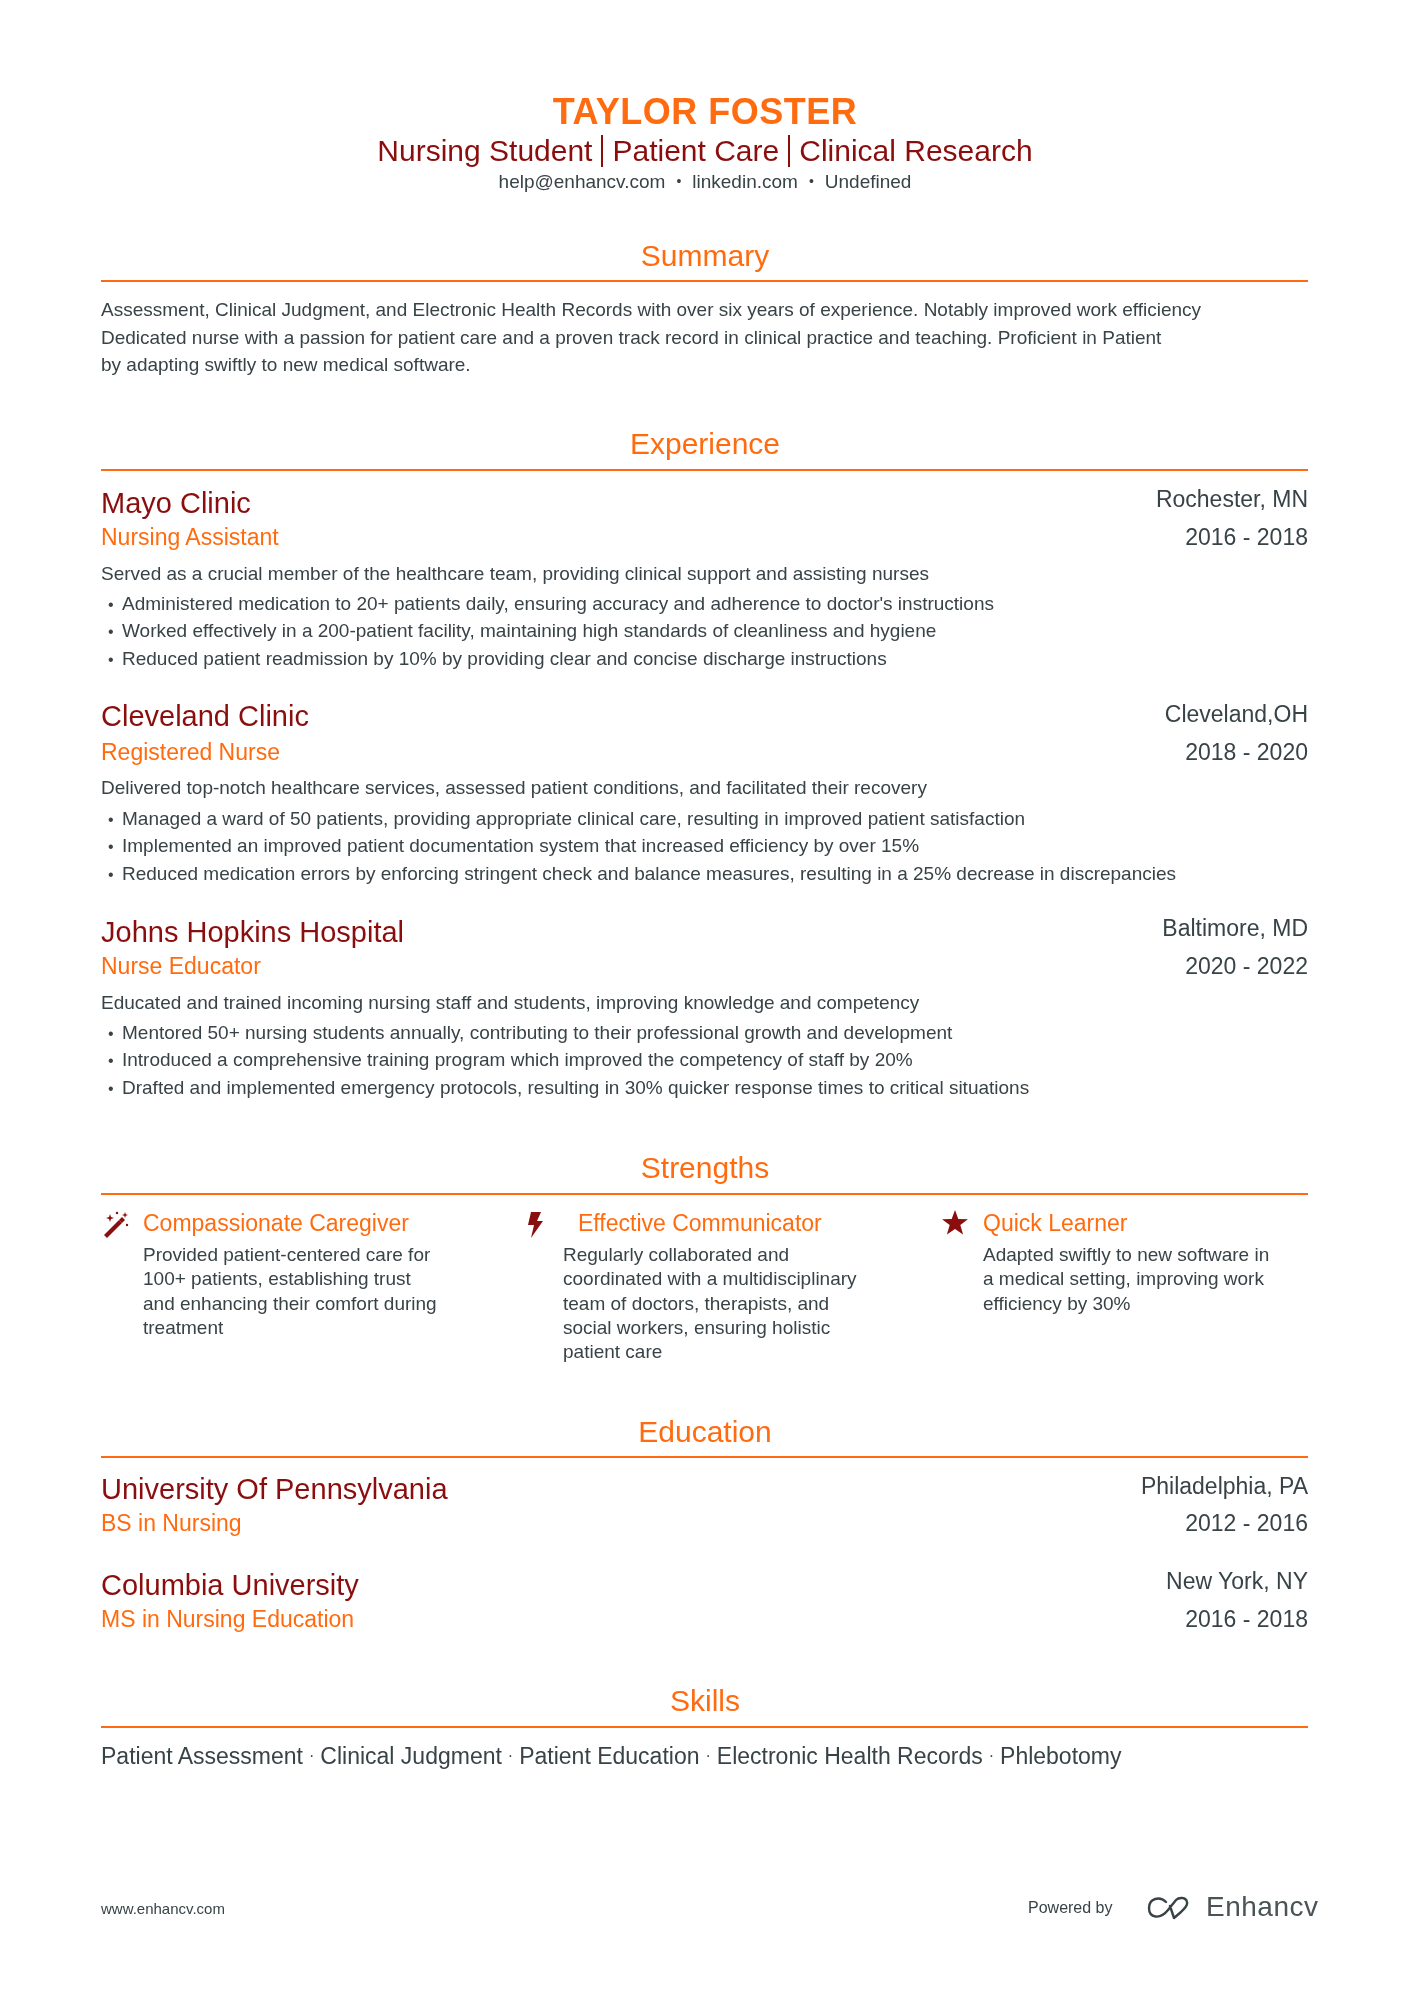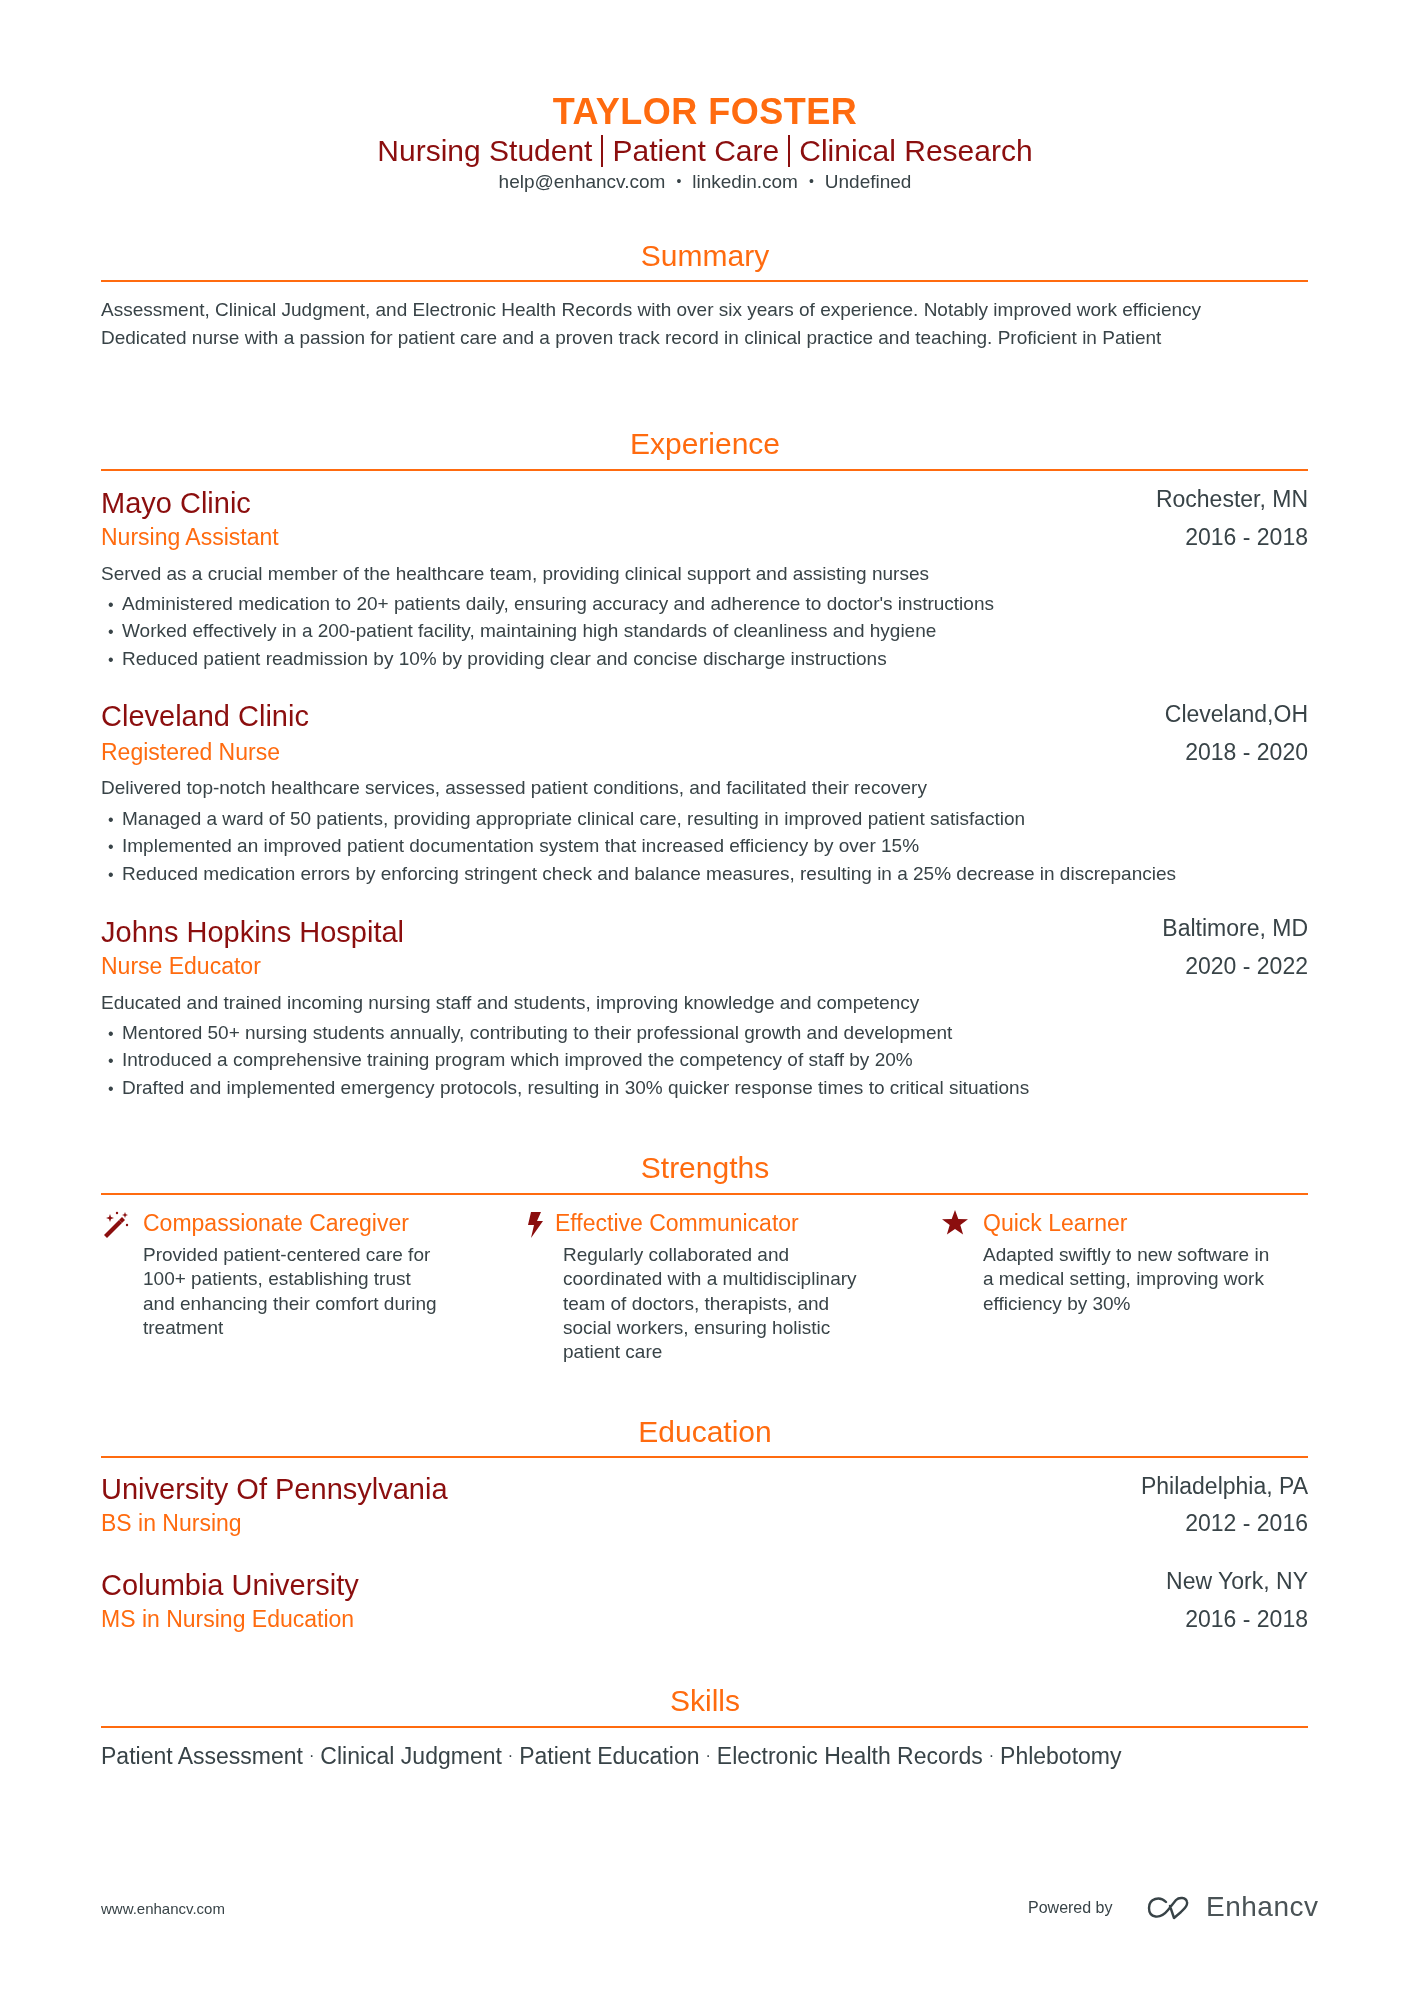--- a/index.html
+++ b/index.html
@@ -50,20 +50,21 @@
 </div>
 <div class="abs center contacts">
   <span>help@enhancv.com</span><span class="dot">•</span><span>linkedin.com</span><span class="dot">•</span><span>Undefined</span>
 </div>
 
 <div class="abs section-title" style="top:239px;">Summary</div>
 <div class="abs rule" style="top:280px;"></div>
 <div class="abs para" style="top:296px;">
   <div>Assessment, Clinical Judgment, and Electronic Health Records with over six years of experience. Notably improved work efficiency</div>
   <div>Dedicated nurse with a passion for patient care and a proven track record in clinical practice and teaching. Proficient in Patient</div>
+  <div>by adapting swiftly to new medical software.</div>
 </div>
 
 <div class="abs section-title" style="top:427px;">Experience</div>
 <div class="abs rule" style="top:469px;"></div>
 
 <div class="abs company" style="top:486px;">Mayo Clinic</div>
 <div class="abs loc" style="top:485px;">Rochester, MN</div>
 <div class="abs role" style="top:523px;">Nursing Assistant</div>
 <div class="abs dates" style="top:523px;">2016 - 2018</div>
 <div class="abs desc" style="top:562px;">Served as a crucial member of the healthcare team, providing clinical support and assisting nurses</div>
@@ -104,21 +105,21 @@
 <div class="abs strength-desc" style="left:143px; top:1243px;">
   <div>Provided patient-centered care for</div>
   <div>100+ patients, establishing trust</div>
   <div>and enhancing their comfort during</div>
   <div>treatment</div>
 </div>
 
 <svg class="abs strength-icon" style="left:522px; top:1210px;" viewBox="0 0 28 28">
   <path d="M9 2 L19 2 L15 11 L21 11 L9 28 L12 15 L6 15 Z" fill="#8B0E0E"></path>
 </svg>
-<div class="abs strength-title" style="left:555px; top:1209px;">Effective Communicator</div>
+<div class="abs strength-title" style="left:578px; top:1209px;">Effective Communicator</div>
 <div class="abs strength-desc" style="left:563px; top:1243px;">
   <div>Regularly collaborated and</div>
   <div>coordinated with a multidisciplinary</div>
   <div>team of doctors, therapists, and</div>
   <div>social workers, ensuring holistic</div>
   <div>patient care</div>
 </div>
 
 <svg class="abs strength-icon" style="left:941px; top:1209px;" viewBox="0 0 28 28">
   <path d="M14 1 L17.3 10 L27 10.2 L19.3 16.1 L22.1 25.5 L14 19.9 L5.9 25.5 L8.7 16.1 L1 10.2 L10.7 10 Z" fill="#8B0E0E"></path>

